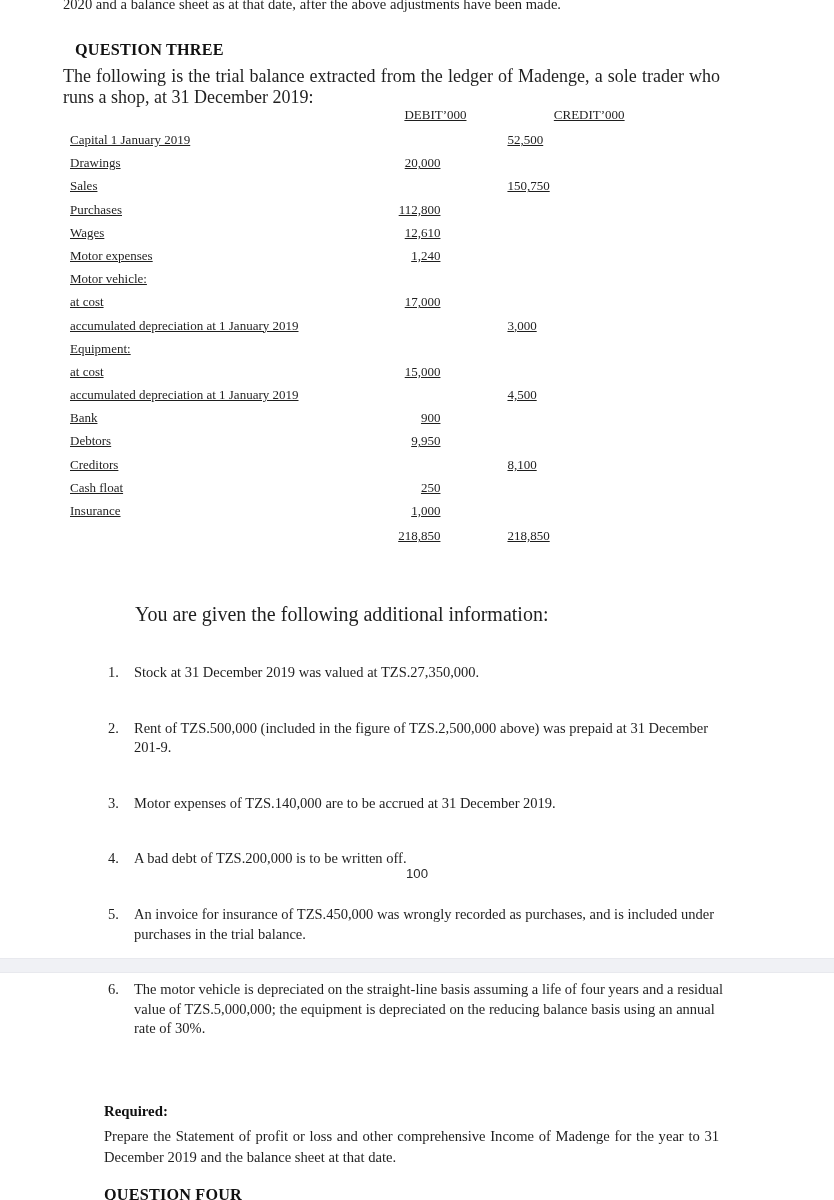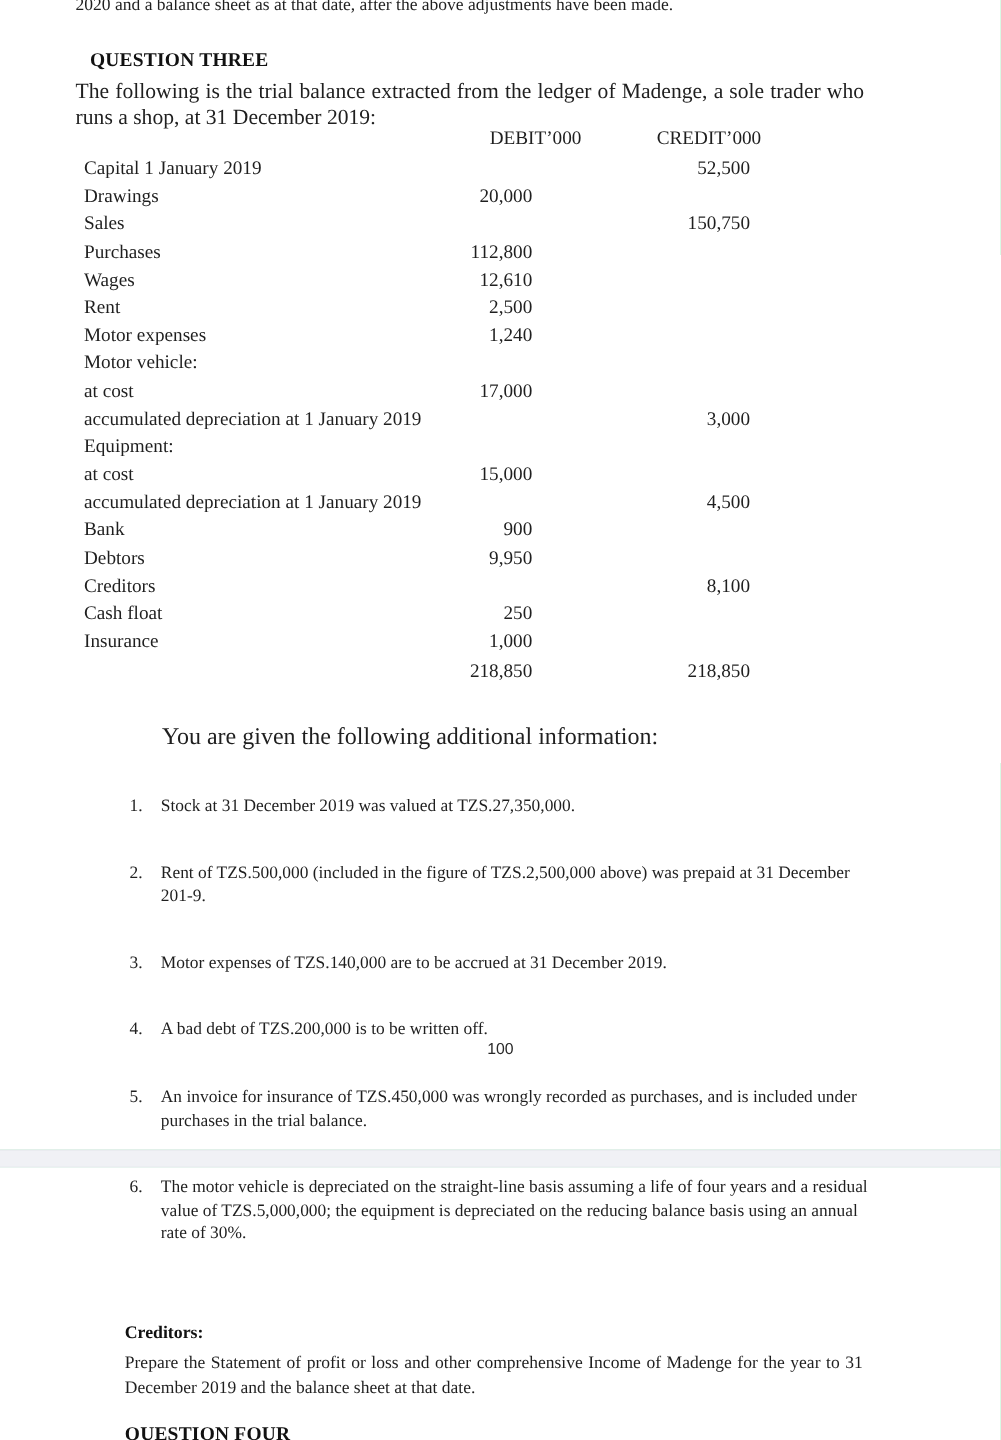--- a/index.html
+++ b/index.html
@@ -10,21 +10,21 @@
   }
   body {
     font-family: "Liberation Serif", "DejaVu Serif", serif;
     color: #1a1a1a;
     -webkit-font-smoothing: antialiased;
   }
   .page {
     position: relative;
     width: 834px;
     height: 1200px;
-    background: #86efac;
+    background: #fde047;
     overflow: hidden;
   }
 
   
   .sheet-top {
     position: absolute;
     left: 0;
     top: 0;
     width: 834px;
     height: 958px;
@@ -82,22 +82,23 @@
     color: #1f1f1f;
   }
 
   
   .tb {
     position: absolute;
     left: 63px;
     top: 107px;
     width: 580px;
     border-collapse: collapse;
-    font-size: 16px;
-    color: #1f1f1f;
+    font-size: 13px;
+    color: #1f1f1f;
+    text-decoration: underline;
   }
   .tb td, .tb th {
     padding: 0;
     margin: 0;
     height: 23.2px;
     vertical-align: baseline;
     font-weight: normal;
   }
   .tb .c-label {
     width: 300px;
@@ -106,21 +107,21 @@
     white-space: nowrap;
   }
   .tb .c-debit {
     width: 145px;
     text-align: right;
     padding-right: 67px;
     white-space: nowrap;
   }
   .tb .c-credit {
     width: 135px;
-    text-align: right;
+    text-align: left;
     padding-right: 18px;
     white-space: nowrap;
   }
   .tb thead .c-debit,
   .tb thead .c-credit {
     text-align: center;
     padding-right: 0;
   }
   .tb thead .c-debit { padding-left: 24px; }
   .tb thead .c-credit { padding-left: 28px; }
@@ -240,25 +241,20 @@
           <td class="c-label">Purchases</td>
           <td class="c-debit">112,800</td>
           <td class="c-credit"></td>
         </tr>
         <tr>
           <td class="c-label">Wages</td>
           <td class="c-debit">12,610</td>
           <td class="c-credit"></td>
         </tr>
         <tr>
-          <td class="c-label">Rent</td>
-          <td class="c-debit">2,500</td>
-          <td class="c-credit"></td>
-        </tr>
-        <tr>
           <td class="c-label">Motor expenses</td>
           <td class="c-debit">1,240</td>
           <td class="c-credit"></td>
         </tr>
         <tr>
           <td class="c-label">Motor vehicle:</td>
           <td class="c-debit"></td>
           <td class="c-credit"></td>
         </tr>
         <tr>
@@ -345,19 +341,19 @@
         <span class="addl-text">An invoice for insurance of TZS.450,000 was wrongly recorded as purchases, and is included under purchases in the trial balance.</span>
       </div>
       <div class="addl-item">
         <span class="addl-num">6.</span>
         <span class="addl-text">The motor vehicle is depreciated on the straight-line basis assuming a life of four years and a residual value of TZS.5,000,000; the equipment is depreciated on the reducing balance basis using an annual rate of 30%.</span>
       </div>
     </div>
 
   <div class="page-number">100</div>
 
-  <div class="required-label">Creditors:</div>
+  <div class="required-label">Required:</div>
 
   <div class="required-body">Prepare the Statement of profit or loss and other comprehensive Income of Madenge for the year to 31 December 2019 and the balance sheet at that date.</div>
 
   <div class="q-heading" id="q4-heading">QUESTION FOUR</div>
 
 </div>
 
 </body></html>

